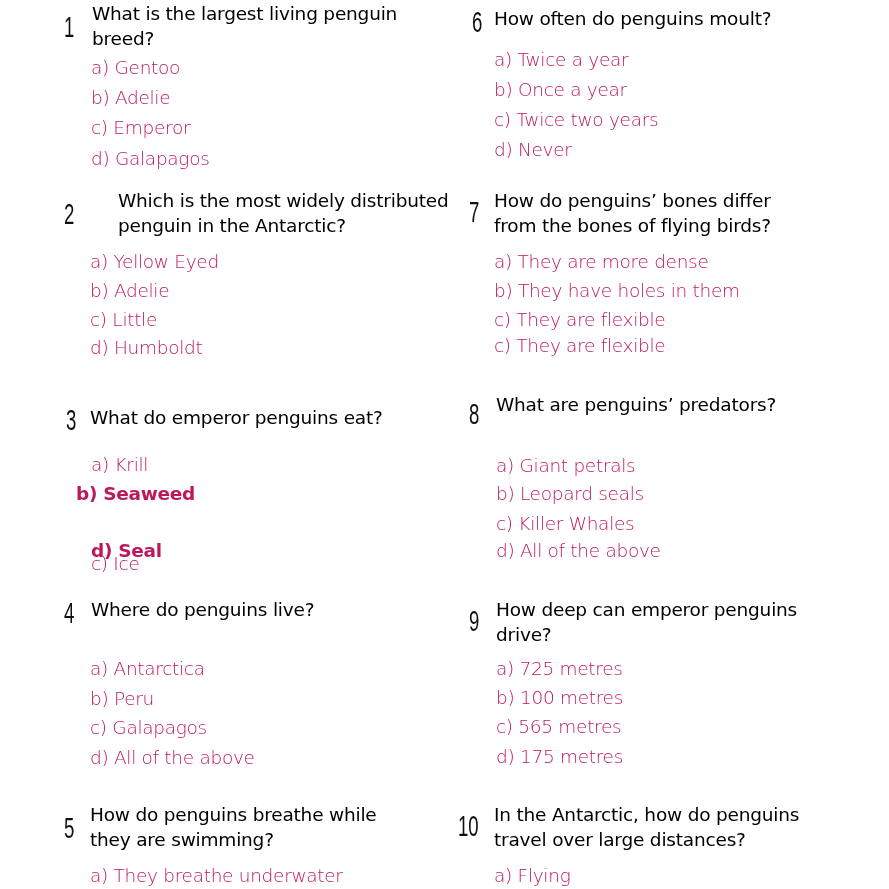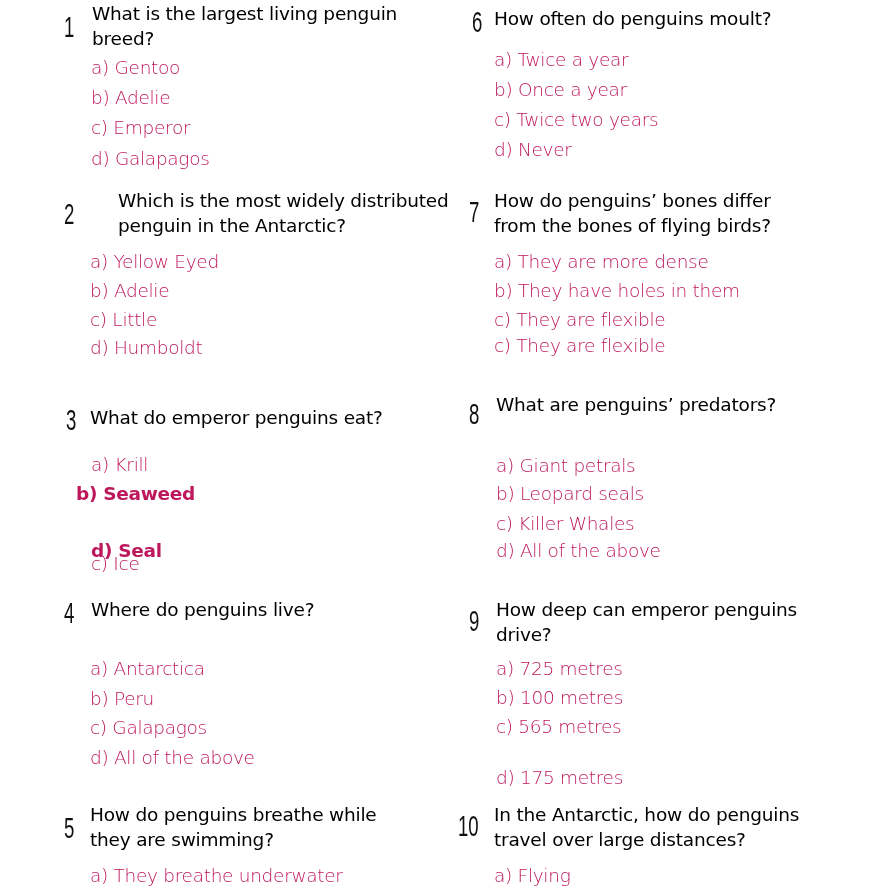--- a/index.html
+++ b/index.html
@@ -84,20 +84,20 @@
   <div class="opt" style="left:496px;top:513px;">c) Killer Whales</div>
   <div class="opt" style="left:496px;top:540px;">d) All of the above</div>
 </div>
 
 <div class="q" style="left:0;top:0;">
   <div class="num" style="left:469px;top:606px;">9</div>
   <div class="qtext" style="left:496px;top:597px;width:340px;">How deep can emperor penguins drive?</div>
   <div class="opt" style="left:496px;top:658px;">a) 725 metres</div>
   <div class="opt" style="left:496px;top:687px;">b) 100 metres</div>
   <div class="opt" style="left:496px;top:716px;">c) 565 metres</div>
-  <div class="opt" style="left:496px;top:767px;text-align:center;">d) 175 metres</div>
+  <div class="opt" style="left:496px;top:746px;text-align:center;">d) 175 metres</div>
 </div>
 
 <div class="q" style="left:0;top:0;">
   <div class="num" style="left:458px;top:811px;">10</div>
   <div class="qtext" style="left:494px;top:802px;width:340px;">In the Antarctic, how do penguins travel over large distances?</div>
   <div class="opt" style="left:494px;top:865px;">a) Flying</div>
 </div>
 
 </body></html>

